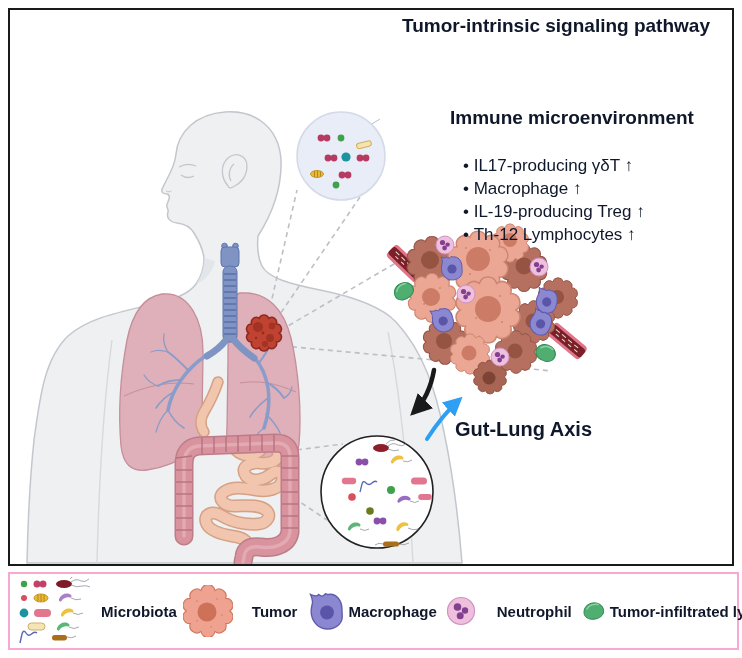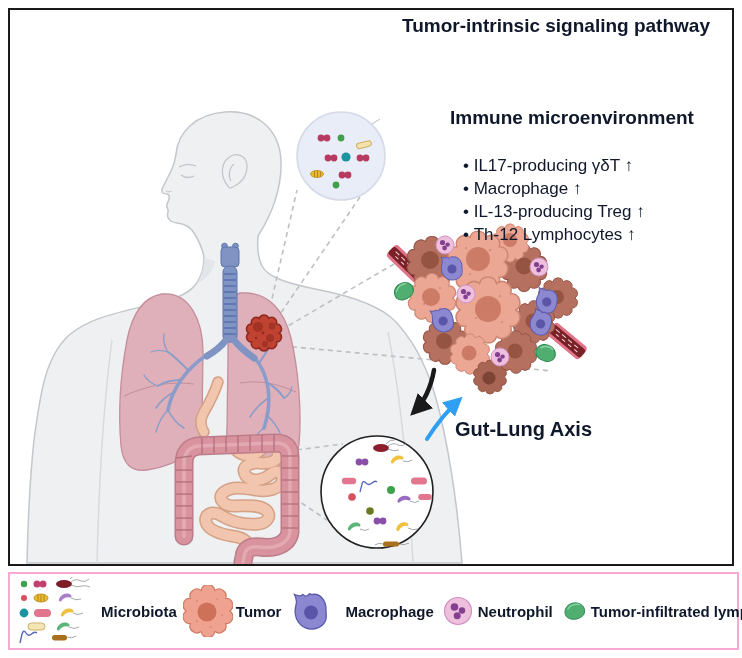--- a/index.html
+++ b/index.html
@@ -317,21 +317,21 @@
       </g>
     </svg>
 
     <div class="txt title" style="left:370px;top:5px;width:352px;text-align:center;">Tumor-intrinsic signaling pathway</div>
     <ul class="bullets" style="position:absolute;left:453px;top:43px;">
     </ul>
     <div class="txt title" style="left:408px;top:97px;margin-left:32px;">Immune microenvironment</div>
     <ul class="bullets" style="position:absolute;left:453px;top:144px;">
       <li>IL17-producing γδT ↑</li>
       <li>Macrophage ↑</li>
-      <li>IL-13-producing Treg ↑</li>
+      <li>IL-19-producing Treg ↑</li>
       <li>Th-12 Lymphocytes ↑</li>
     </ul>
     <div class="txt axis-label" style="left:445px;top:408px;">Gut-Lung Axis</div>
   </div>
 
   <div class="legend-box">
 
     <div class="leg-item">
       <svg width="84" height="68" viewBox="0 0 84 68">
         <circle cx="9" cy="7" r="3.2" fill="#3fa14c"></circle>
@@ -375,41 +375,41 @@
         <path d="M 46.8,26 A 6.96 6.96 0 0 1 42.7,38.7 A 6.96 6.96 0 0 1 31.9,46.5 A 6.96 6.96 0 0 1 18.1,46.5 A 6.96 6.96 0 0 1 7.3,38.7 A 6.96 6.96 0 0 1 3.2,26 A 6.96 6.96 0 0 1 7.3,13.3 A 6.96 6.96 0 0 1 18.1,5.5 A 6.96 6.96 0 0 1 31.9,5.5 A 6.96 6.96 0 0 1 42.7,13.3 A 6.96 6.96 0 0 1 46.8,26 Z" fill="#efa28f" stroke="#d07b64" stroke-width="1.2"></path>
         <circle cx="24" cy="27" r="9.5" fill="#cd7159"></circle>
         <g fill="#c98570" opacity=".6">
           <circle cx="14" cy="16" r="1.1"></circle>
             <circle cx="34" cy="14" r="1.1"></circle>
             <circle cx="39" cy="30" r="1.1"></circle>
           <circle cx="14" cy="36" r="1.1"></circle>
             <circle cx="28" cy="42" r="1.1"></circle>
         </g>
       </svg>
-      <span class="leg-label" style="margin-left:3px;">Tumor</span>
+      <span class="leg-label" style="margin-left:19px;">Tumor</span>
     </div>
 
     <div class="leg-item" style="margin-left:12px;">
       <svg width="36" height="42" viewBox="-18 -21 36 42">
         <g transform="scale(1.5)">
           <path d="M 1,-11 C 6,-12 10,-7 10,-1 C 10,3 11,6 8,9 C 4,13 -3,13 -7,9 C -11,5 -11,0 -10,-4 C -9,-7 -10,-9 -11,-11 C -8,-10 -7,-9.5 -5.5,-11 C -4,-9.5 -2.5,-9.5 -1,-11.5 C 0,-11.2 .5,-11 1,-11 Z" fill="#8b87d0" stroke="#5f5bab" stroke-width=".9"></path>
           <circle cy="1" r="4.6" fill="#5a55a8"></circle>
         </g>
       </svg>
-      <span class="leg-label" style="margin-left:16px;">Macrophage</span>
+      <span class="leg-label" style="margin-left:3px;">Macrophage</span>
     </div>
 
     <div class="leg-item" style="margin-left:8px;">
       <svg width="32" height="32" viewBox="-16 -16 32 32">
         <circle r="13.5" fill="#eec0de" stroke="#d092c3" stroke-width="1.2"></circle>
         <circle cx="-3.5" cy="-4" r="3.8" fill="#83408f"></circle>
         <circle cx="4" cy="-0.5" r="3.2" fill="#83408f"></circle>
         <circle cx="-0.8" cy="4.8" r="3.5" fill="#83408f"></circle>
       </svg>
-      <span class="leg-label" style="margin-left:4px;">Neutrophil</span>
+      <span class="leg-label" style="margin-left:20px;">Neutrophil</span>
     </div>
 
     <div class="leg-item" style="margin-left:9px;">
       <svg width="26" height="22" viewBox="-13 -11 26 22">
         <path d="M -10,1 C -10,-5 -4,-9 2,-8 C 8,-7 11,-2 9,3 C 7,7 1,9 -4,8 C -8,7 -10,5 -10,1 Z" fill="#4fae70" stroke="#2f8a52" stroke-width="1"></path>
         <path d="M -7,-2 C -5,-6 0,-7.5 4,-6.5" fill="none" stroke="#8bd2a4" stroke-width="1.6" stroke-linecap="round"></path>
       </svg>
       <span class="leg-label" style="margin-left:3px;">Tumor-infiltrated lymphocytes</span>
     </div>
 

